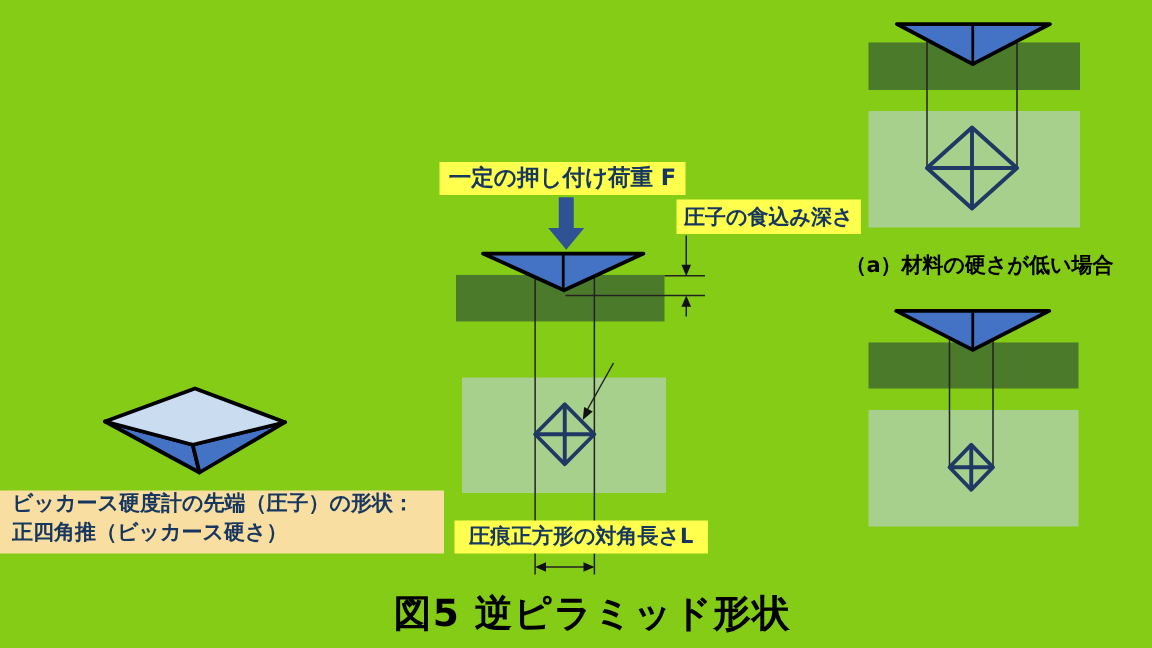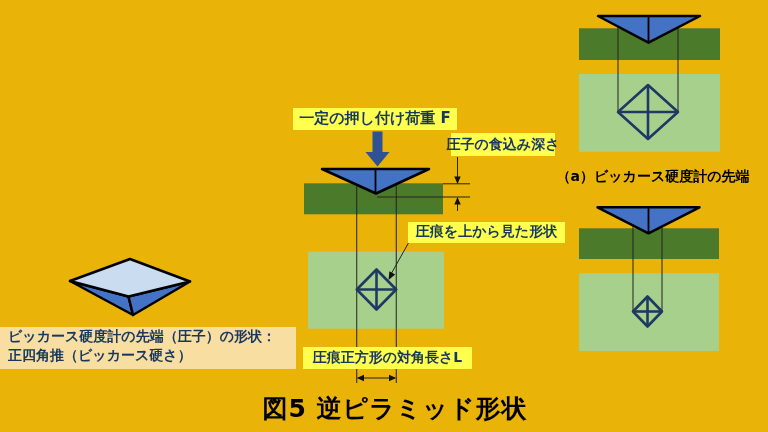--- a/index.html
+++ b/index.html
@@ -1,17 +1,17 @@
 <!DOCTYPE html>
 <html style="--highlight-yellow: #FFFF4D; --caption-tan: #F9DEA2; --navy-text: #17375E; --dark-green: #4C7A2B; --light-green: #A8D08D; --indenter-blue: #4472C4; --indenter-light-blue: #C9DCF0; --outline-navy: #1F3864; --force-arrow-blue: #2E5294;"><head>
 <meta charset="utf-8">
 <style>
   html,body{margin:0;padding:0;background:#fff;}
   #stage{
-    position:relative;width:768px;height:432px;overflow:hidden;background:#eab308;
+    position:relative;width:768px;height:432px;overflow:hidden;background:#84cc16;
     font-family:"DejaVu Sans","Liberation Sans",sans-serif;
   }
   #diagram-svg{position:absolute;left:0;top:0;}
   .label{
     position:absolute;display:flex;align-items:center;justify-content:center;
     font-weight:bold;color:var(--navy-text);white-space:nowrap;box-sizing:border-box;
   }
   .hl{background:var(--highlight-yellow);}
   .tan{background:var(--caption-tan);}
   .blackText{color:#000;}
@@ -95,30 +95,29 @@
 
     <g>
       <polygon class="bluefill" points="70,281 128.5,296.5 133,315"></polygon>
       <polygon class="bluefill" points="128.5,296.5 190,281.5 133,315"></polygon>
       <polygon class="topface" points="70,281 130,259 190,281.5 128.5,296.5"></polygon>
     </g>
   </svg>
 
   <div class="label hl" style="left:293px;top:107.5px;width:164px;height:22px;font-size:15px;">一定の押し付け荷重 F</div>
 
-  <div class="label hl" style="left:451px;top:133px;width:104px;height:23px;font-size:14px;">圧子の食込み深さ</div>
+  <div class="label hl" style="left:451px;top:133px;width:123px;height:23px;font-size:14px;">圧子の食込み深さ</div>
 
-  <div class="label hl" style="left:408px;top:221.5px;width:157px;height:21px;font-size:14px;">圧痕を上から見た形状</div>
 
   <div class="label hl" style="left:303px;top:346.5px;width:169px;height:22px;font-size:14px;">圧痕正方形の対角長さL</div>
 
   <div class="label tan" style="left:0;top:327px;width:296px;height:42px;font-size:14px;line-height:19px;
        flex-direction:column;align-items:flex-start;justify-content:flex-start;padding-left:8px;">
     <div>ビッカース硬度計の先端（圧子）の形状：</div>
     <div>正四角推（ビッカース硬さ）</div>
   </div>
 
-  <div class="label blackText" style="left:561px;top:166px;width:184px;height:21px;font-size:14px;">（a）ビッカース硬度計の先端</div>
+  <div class="label blackText" style="left:561px;top:166px;width:184px;height:21px;font-size:14px;">（a）材料の硬さが低い場合</div>
 
 
   <div class="label blackText" style="left:249px;top:392px;width:292px;height:32px;font-size:25px;letter-spacing:1px;">図5 逆ピラミッド形状</div>
 
 </div>
 
 </body></html>

